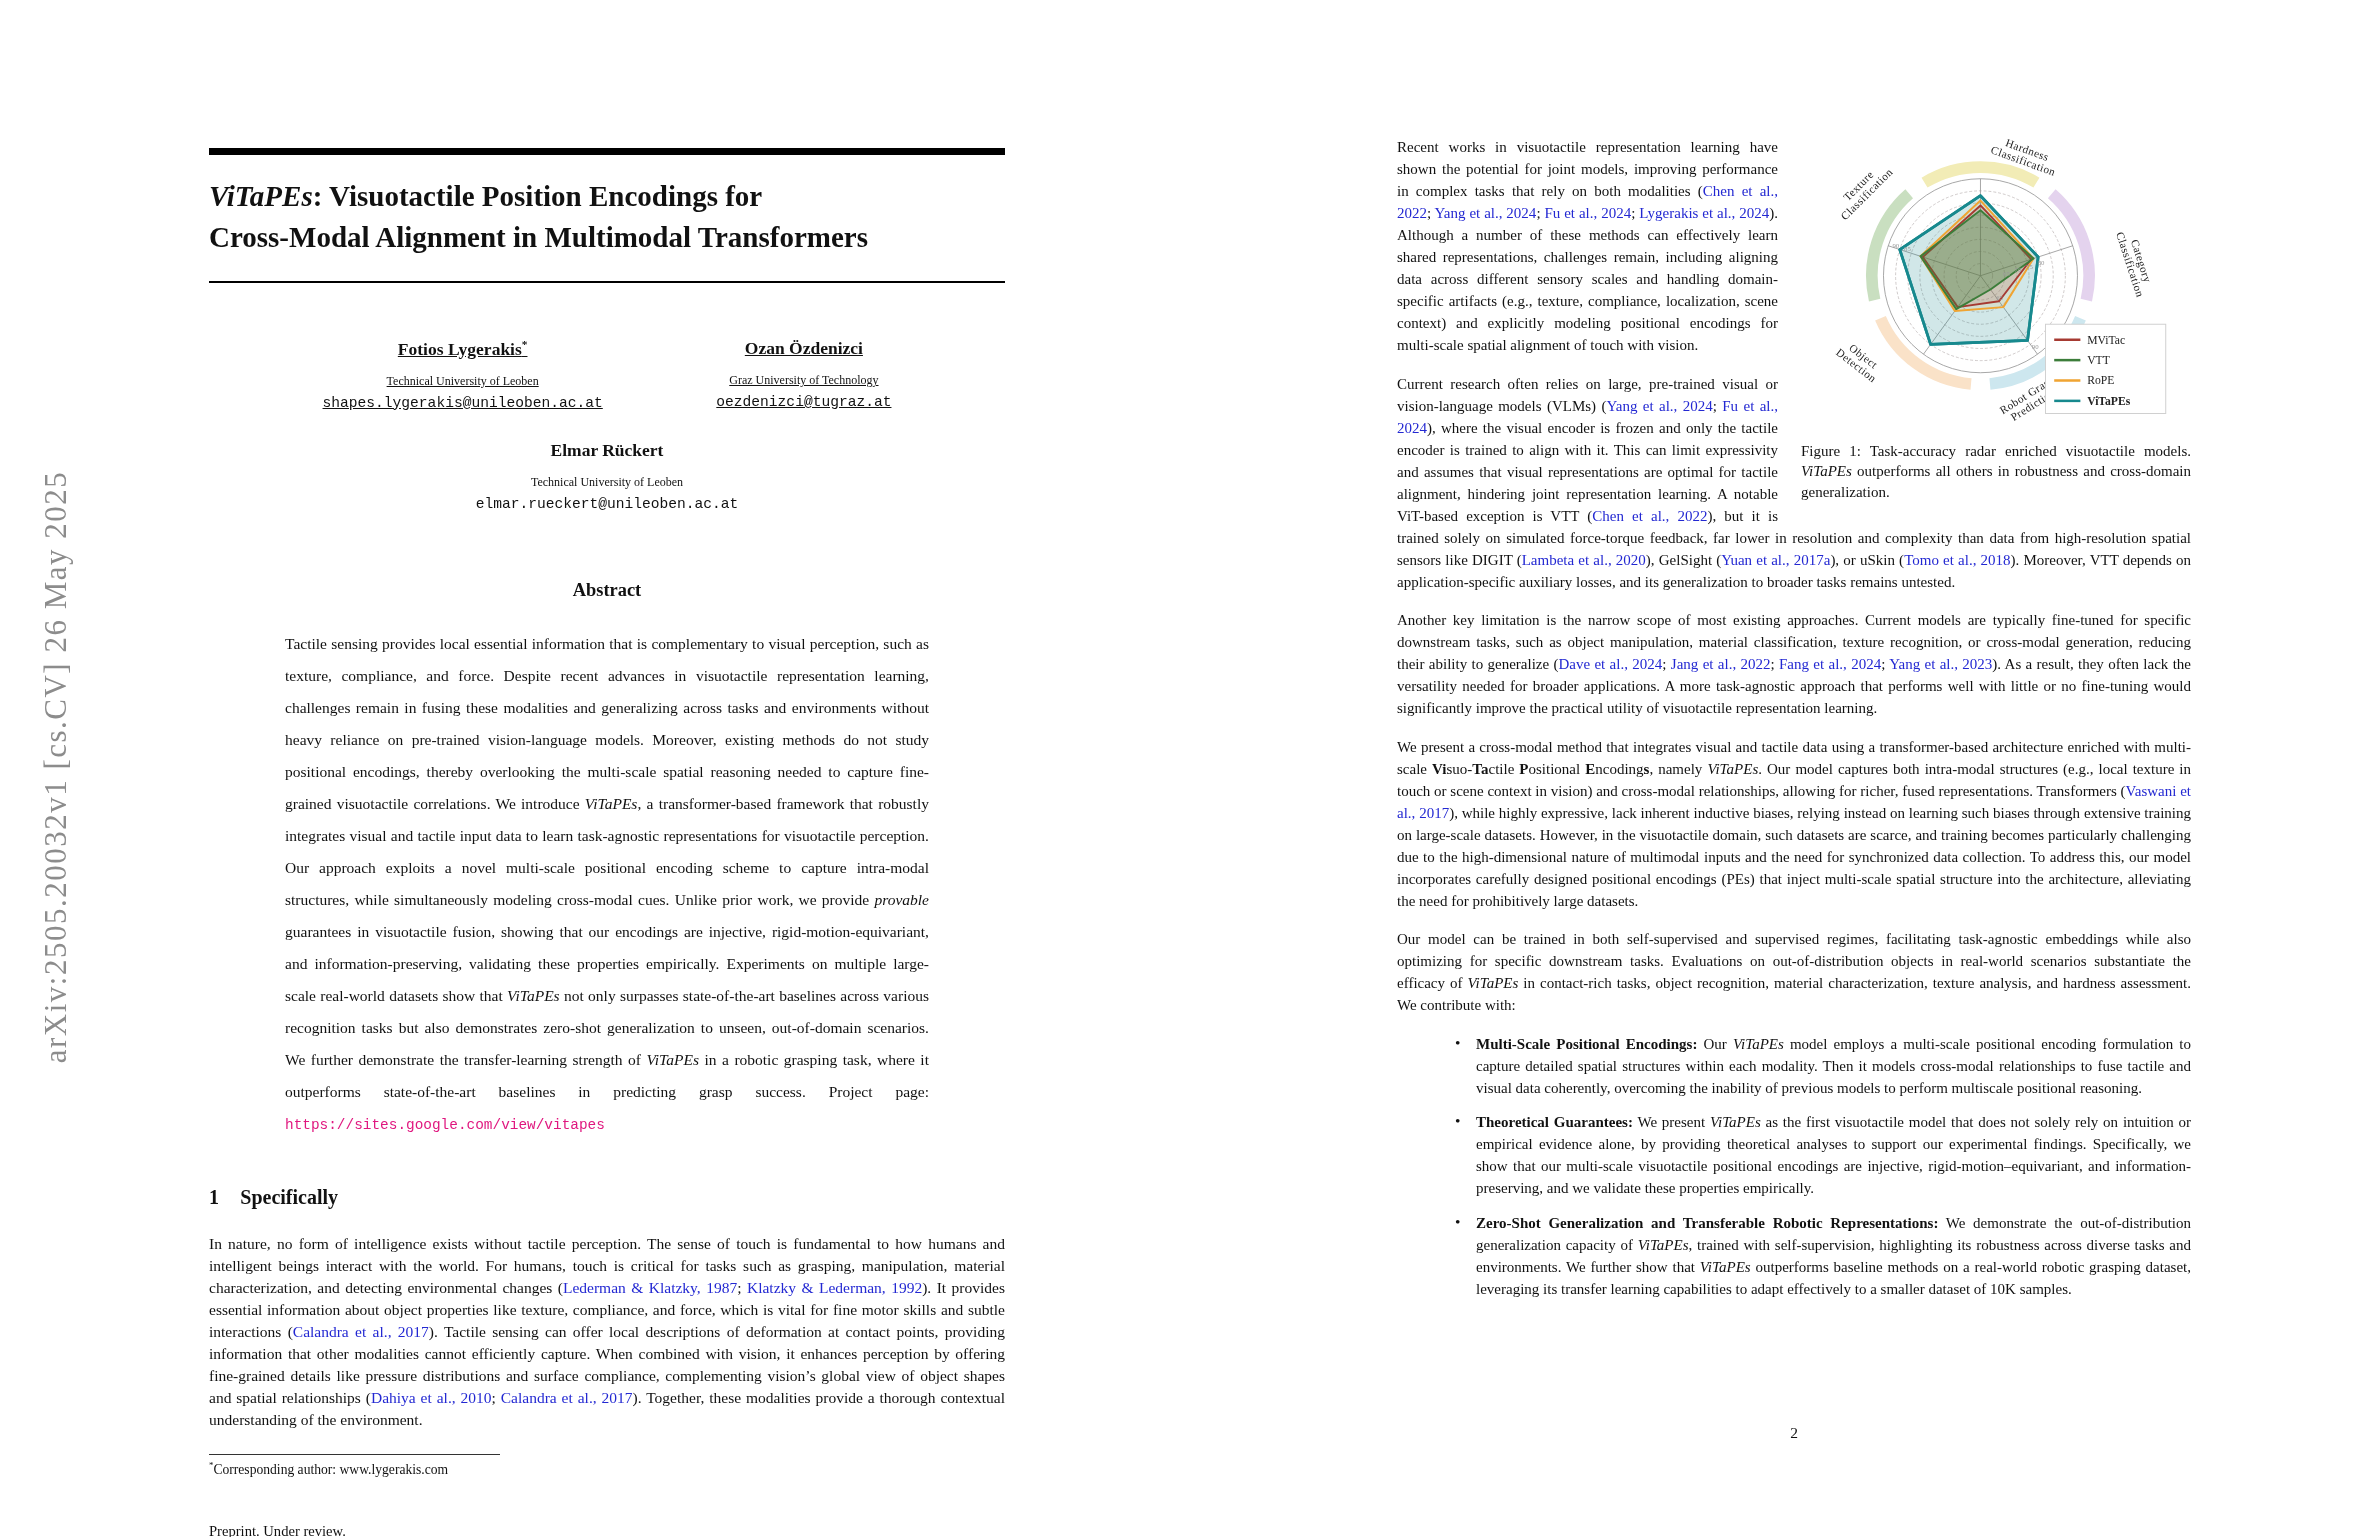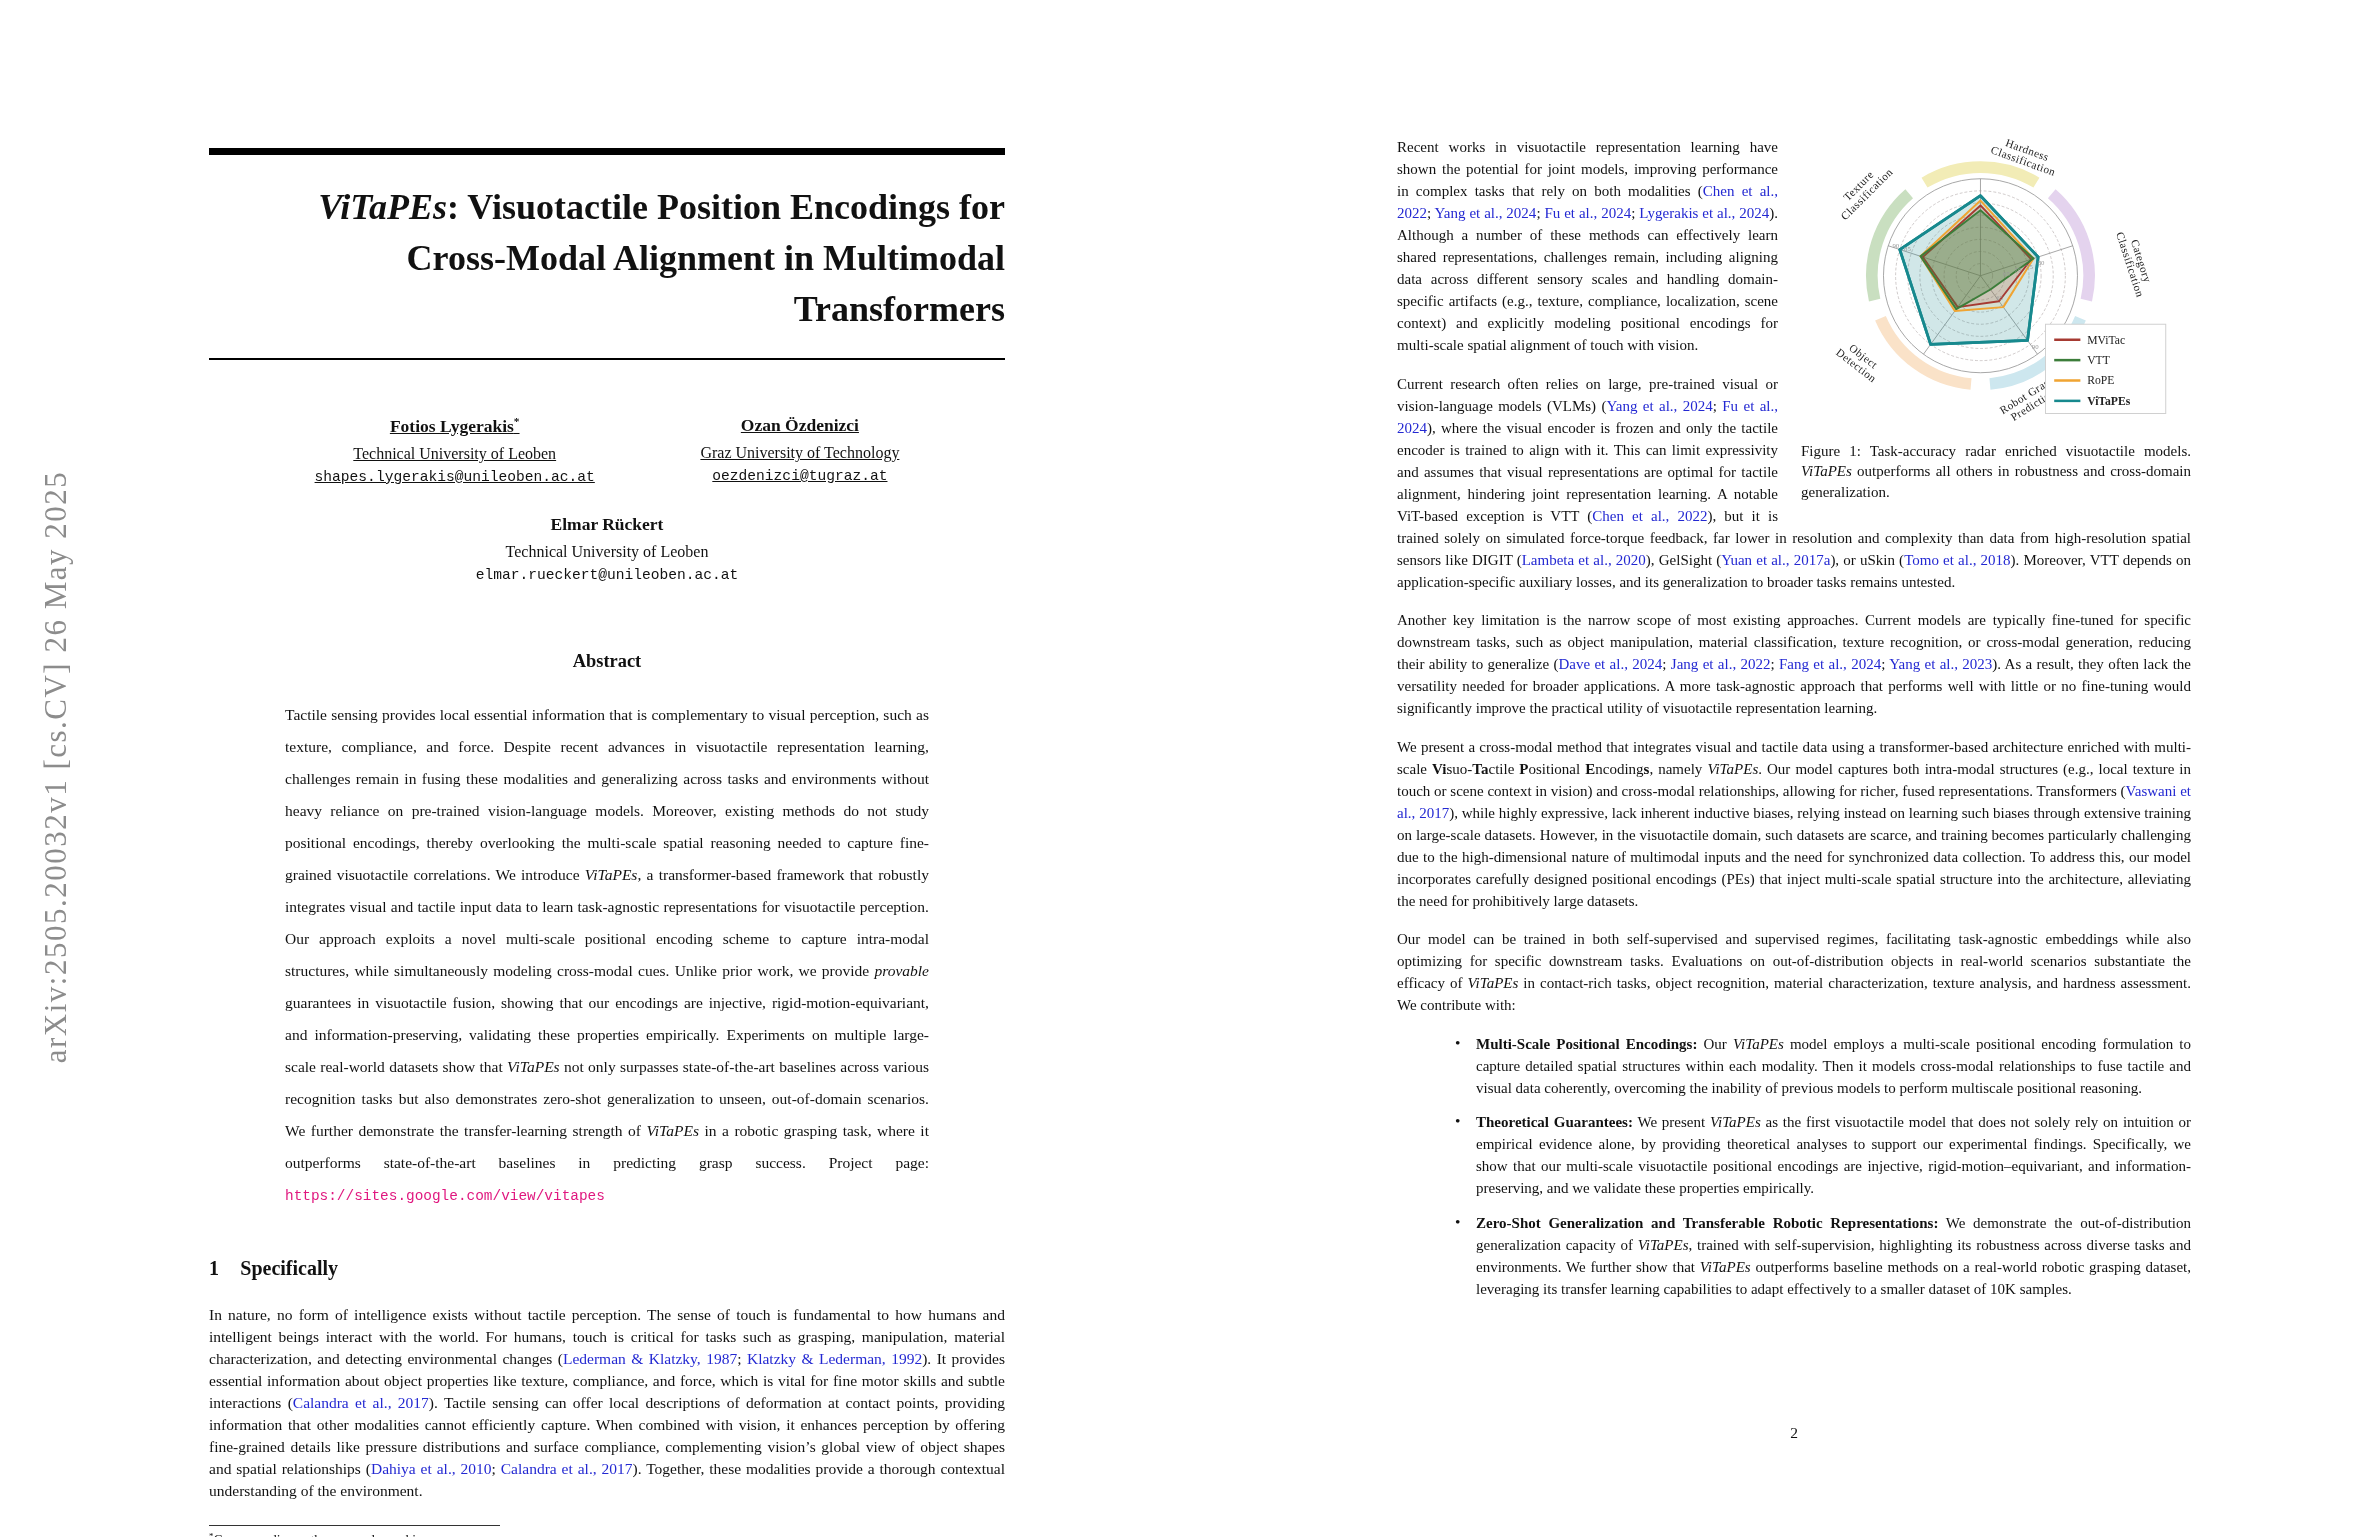--- a/index.html
+++ b/index.html
@@ -4,26 +4,26 @@
 <style>
   html,body{margin:0;padding:0;}
   .canvas{position:relative;width:2375px;height:1537px;background:#ffffff;overflow:hidden;
           font-family:"Liberation Serif",serif;color:#111;}
   
   .watermark{position:absolute;top:767px;left:56px;transform:translate(-50%,-50%) rotate(-90deg);
              white-space:nowrap;font-size:31px;color:#8c8c8c;letter-spacing:1.5px;}
   
   .page1{position:absolute;left:209px;top:0;width:796px;}
   .rule-thick{height:6.8px;background:#000;margin-top:148px;}
-  .p1-title{margin-top:27px;text-align:right;font-size:36px;font-weight:bold;line-height:1.42;}
+  .p1-title{margin-top:21px;text-align:left;font-size:29px;font-weight:bold;line-height:1.42;}
   .rule-mid{height:1px;border-top:2.5px solid #000;margin-top:23px;}
   .authors-row{display:flex;justify-content:space-evenly;margin-top:54px;text-decoration:underline;}
   .author{ text-align:center;}
   .author-name{font-size:17.5px;font-weight:bold;}
-  .author-affil{font-size:16px;margin-top:8px;}
+  .author-affil{font-size:12px;margin-top:14px;}
   .author-email{font-size:14.6px;margin-top:5.8px;font-family:"Liberation Mono",monospace;}
   .author-center{margin-top:29px;}
   .abs-head{margin-top:68px;text-align:center;font-size:18.4px;font-weight:bold;}
   .abs-body{width:644px;margin:27px auto 0;font-size:15.5px;line-height:32px;text-align:justify;}
   .sec-head{margin-top:45px;font-size:20px;font-weight:bold;}
   .sec-num{display:inline-block;margin-right:21.3px;}
   .intro-body{margin-top:24px;font-size:15.5px;line-height:22px;text-align:justify;}
   .fn-rule{width:291px;border:none;border-top:1.5px solid #333;margin:23px 0 5.8px 0;}
   .footnote{font-size:13.6px;}
   .p1-footer{margin-top:45px;font-size:14.6px;}

